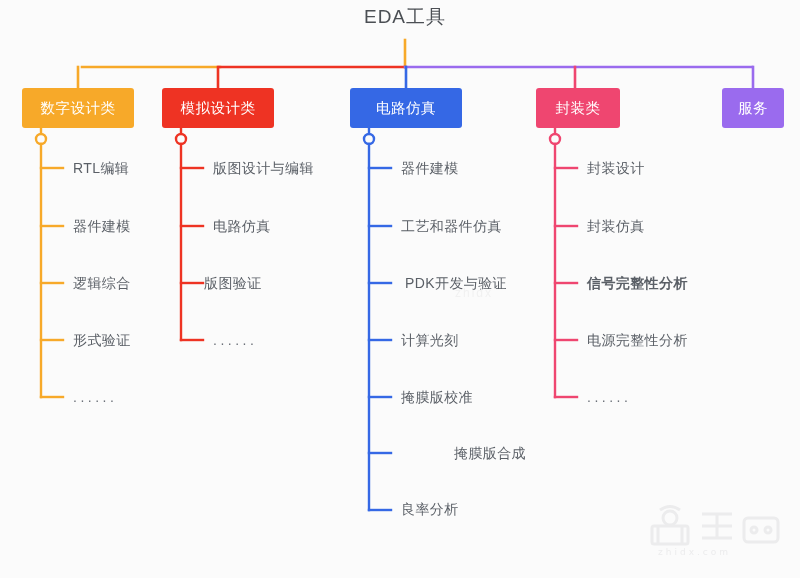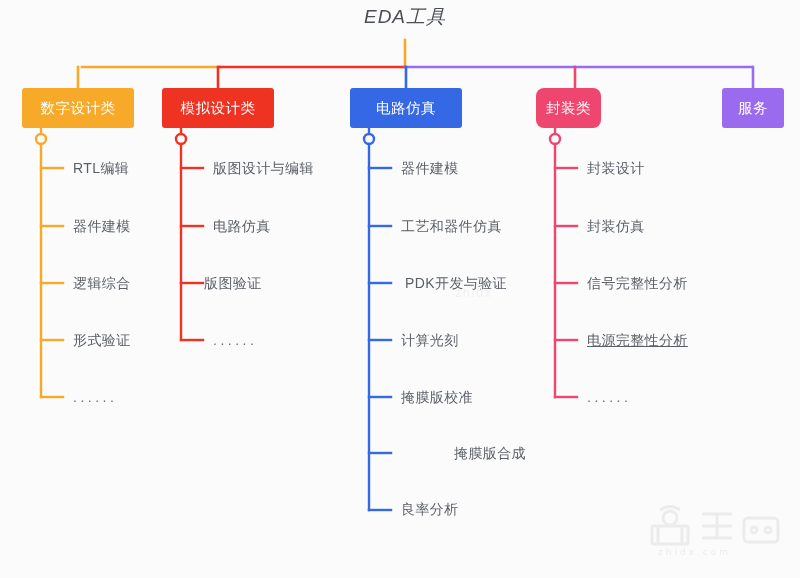--- a/index.html
+++ b/index.html
@@ -16,21 +16,21 @@
   .title{
     position:absolute;
     left:0;top:4px;width:800px;
     text-align:center;
     font-size:19px;
     color:#4b4f54;
     letter-spacing:1px;
     font-weight:400;
   }
   
-  .title span{position:relative;left:5px;font-style:italic;}
+  .title span{position:relative;left:5px;}
 
   .node{
     position:absolute;
     height:40px;
     border-radius:3px;
     color:#ffffff;
     font-size:14.5px;
     display:flex;
     align-items:center;
     justify-content:center;
@@ -125,21 +125,21 @@
   <div id="nodes">
       <div class="node" style="left: 22px; top: 88px; width: 112px; background: rgb(247, 169, 41);">
         <span>数字设计类</span>
       </div>
       <div class="node" style="left: 162px; top: 88px; width: 112px; background: rgb(238, 51, 35);">
         <span>模拟设计类</span>
       </div>
       <div class="node" style="left: 350px; top: 88px; width: 112px; background: rgb(53, 104, 229);">
         <span>电路仿真</span>
       </div>
-      <div class="node" style="left: 536px; top: 88px; width: 65px; background: rgb(239, 70, 112); border-radius: 8px;">
+      <div class="node" style="left: 536px; top: 88px; width: 84px; background: rgb(239, 70, 112);">
         <span>封装类</span>
       </div>
       <div class="node" style="left: 722px; top: 88px; width: 62px; background: rgb(154, 107, 238);">
         <span>服务</span>
       </div>
     </div>
   <div id="leaves">
       <div class="leaf" style="left: 73px; top: 161px;">RTL编辑</div>
       <div class="leaf" style="left: 73px; top: 219px;">器件建模</div>
       <div class="leaf" style="left: 73px; top: 276px;">逻辑综合</div>
@@ -151,22 +151,22 @@
       <div class="leaf dots" style="left: 213px; top: 333px;">......</div>
       <div class="leaf" style="left: 401px; top: 161px;">器件建模</div>
       <div class="leaf" style="left: 401px; top: 219px;">工艺和器件仿真</div>
       <div class="leaf" style="left: 405px; top: 276px;">PDK开发与验证</div>
       <div class="leaf" style="left: 401px; top: 333px;">计算光刻</div>
       <div class="leaf" style="left: 401px; top: 390px;">掩膜版校准</div>
       <div class="leaf" style="left: 410px; top: 446px; margin-left: 44px;">掩膜版合成</div>
       <div class="leaf" style="left: 401px; top: 503px; font-family: Liberation Serif, serif;">良率分析</div>
       <div class="leaf" style="left: 587px; top: 161px;">封装设计</div>
       <div class="leaf" style="left: 587px; top: 219px;">封装仿真</div>
-      <div class="leaf" style="left: 587px; top: 276px;">信号完整性分析</div>
-      <div class="leaf" style="left: 587px; top: 333px; text-decoration: underline;">电源完整性分析</div>
+      <div class="leaf" style="left: 587px; top: 276px; font-weight: bold;">信号完整性分析</div>
+      <div class="leaf" style="left: 587px; top: 333px;">电源完整性分析</div>
       <div class="leaf dots" style="left: 587px; top: 390px;">......</div>
     </div>
 
   <div class="watermark wm-mid">zhidx</div>
 
   <div class="watermark wm-main">
     <svg viewBox="0 0 150 62" width="150" height="62">
       <g fill="none" stroke="#ececed" stroke-width="3">
         <path d="M24 14 q10 -7 20 0"></path>
         <circle cx="34" cy="22" r="7"></circle>

